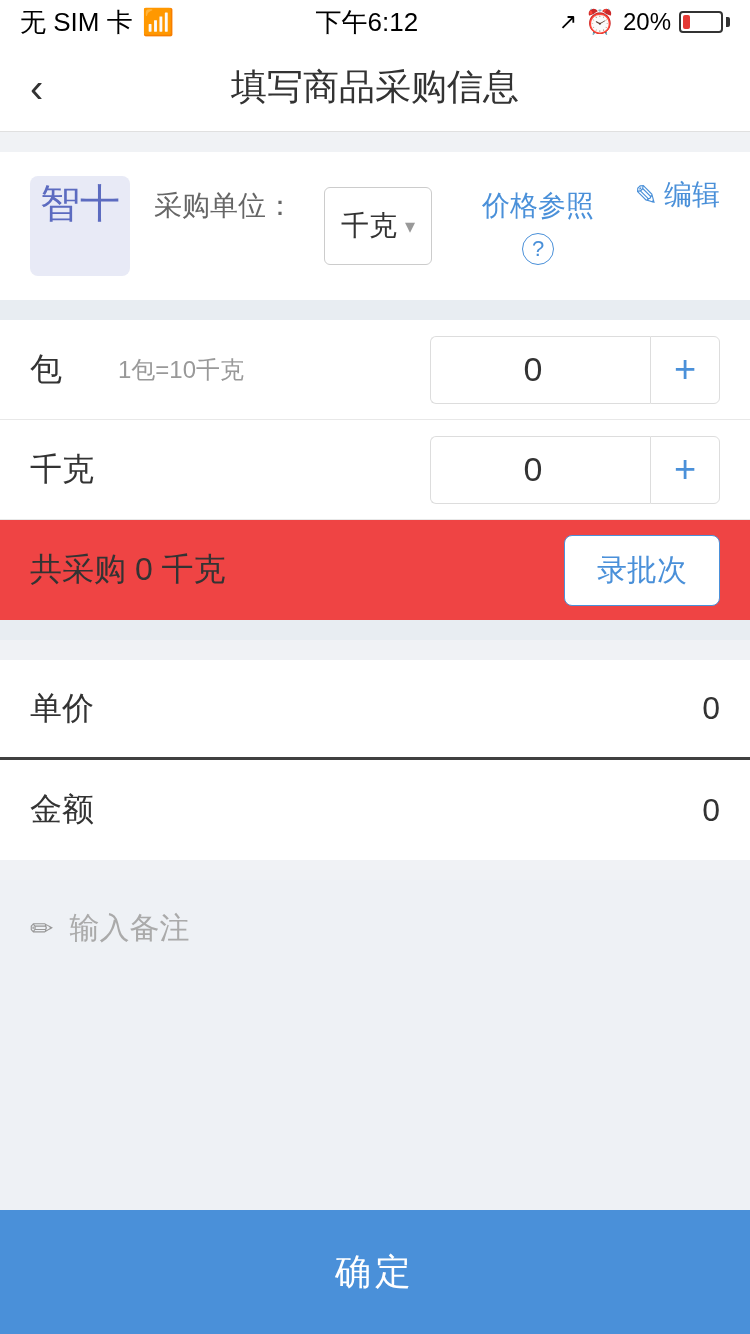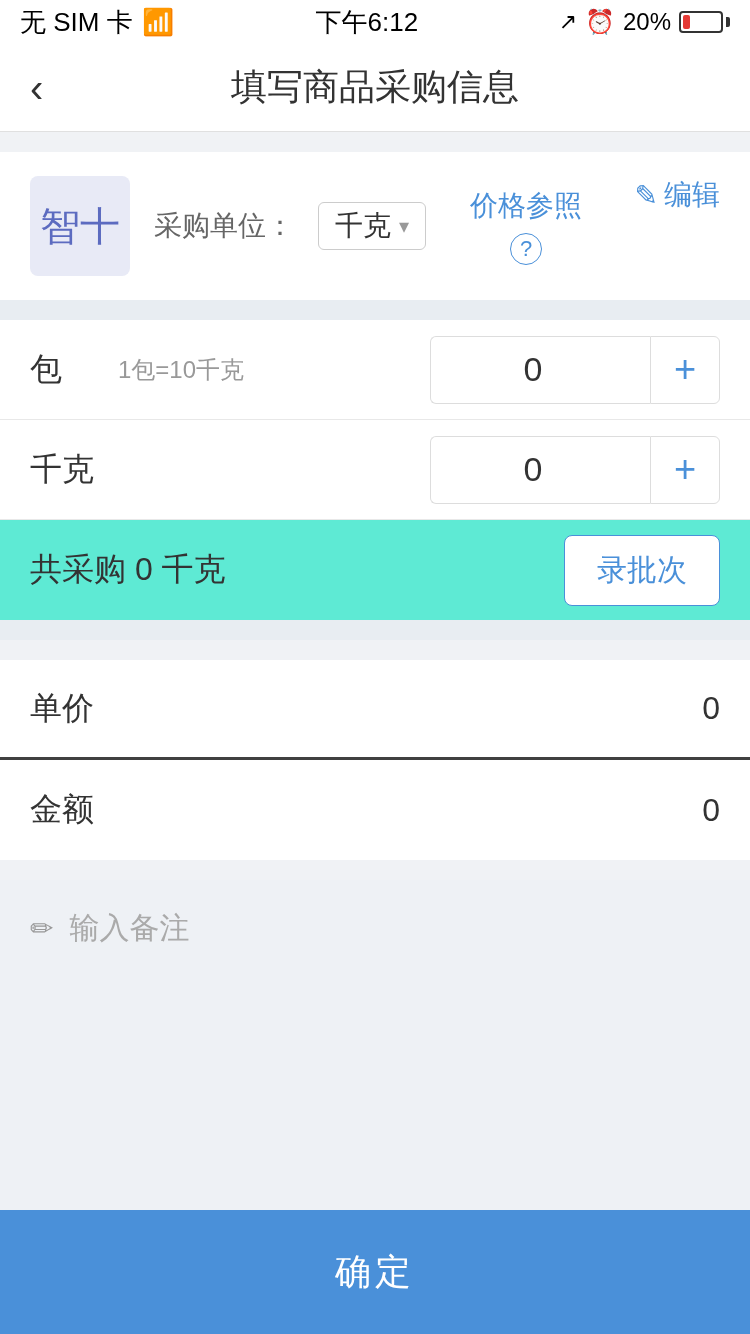--- a/index.html
+++ b/index.html
@@ -75,42 +75,41 @@
       padding: 24px 30px;
       margin-top: 20px;
       position: relative;
     }
     .product-thumb {
       width: 100px;
       height: 100px;
       background: #e8eaf6;
       border-radius: 8px;
       display: flex;
-      align-items: center;
+      align-items: flex-start;
       justify-content: center;
       flex-shrink: 0;
     }
     .product-thumb-icon {
       font-size: 40px;
       color: #5c6bc0;
     }
     .product-info {
       flex: 1;
       padding-left: 24px;
     }
     .product-name {
       font-size: 32px;
       font-weight: 500;
       color: #333;
       margin-bottom: 16px;
     }
     .purchase-unit-row {
       display: flex;
-      align-items: center;
-      gap: 24px;
+      gap: 30px;
     }
     .unit-label {
       font-size: 28px;
       color: #666;
     }
     .unit-select {
       display: flex;
       align-items: center;
       border: 1px solid #ccc;
       border-radius: 6px;
@@ -201,21 +200,21 @@
       cursor: pointer;
     }
 
     
     .total-row {
       display: flex;
       align-items: center;
       justify-content: space-between;
       padding: 0 30px;
       height: 100px;
-      background: #5eead4;
+      background: #ef4444;
     }
     .total-text {
       font-size: 32px;
       color: #333;
     }
     .record-batch-btn {
       border: 1px solid #4a90d9;
       color: #4a90d9;
       background: #fff;
       border-radius: 8px;

